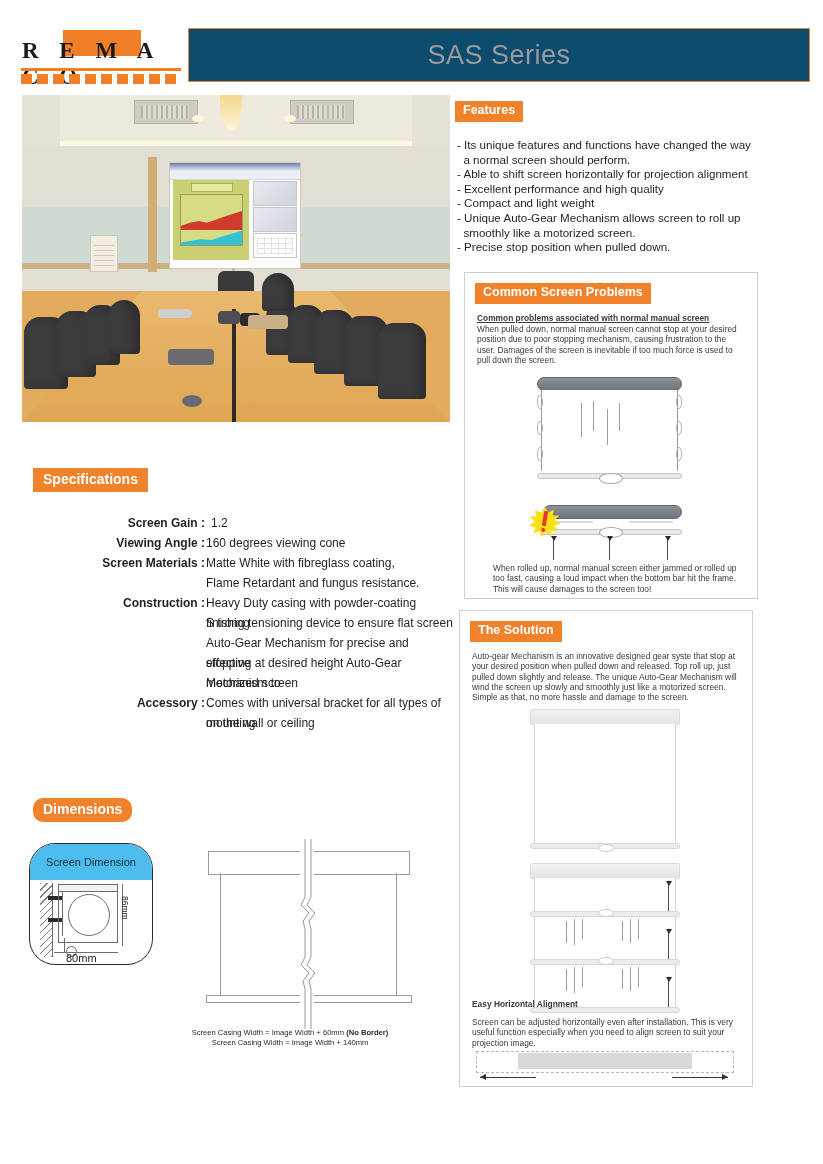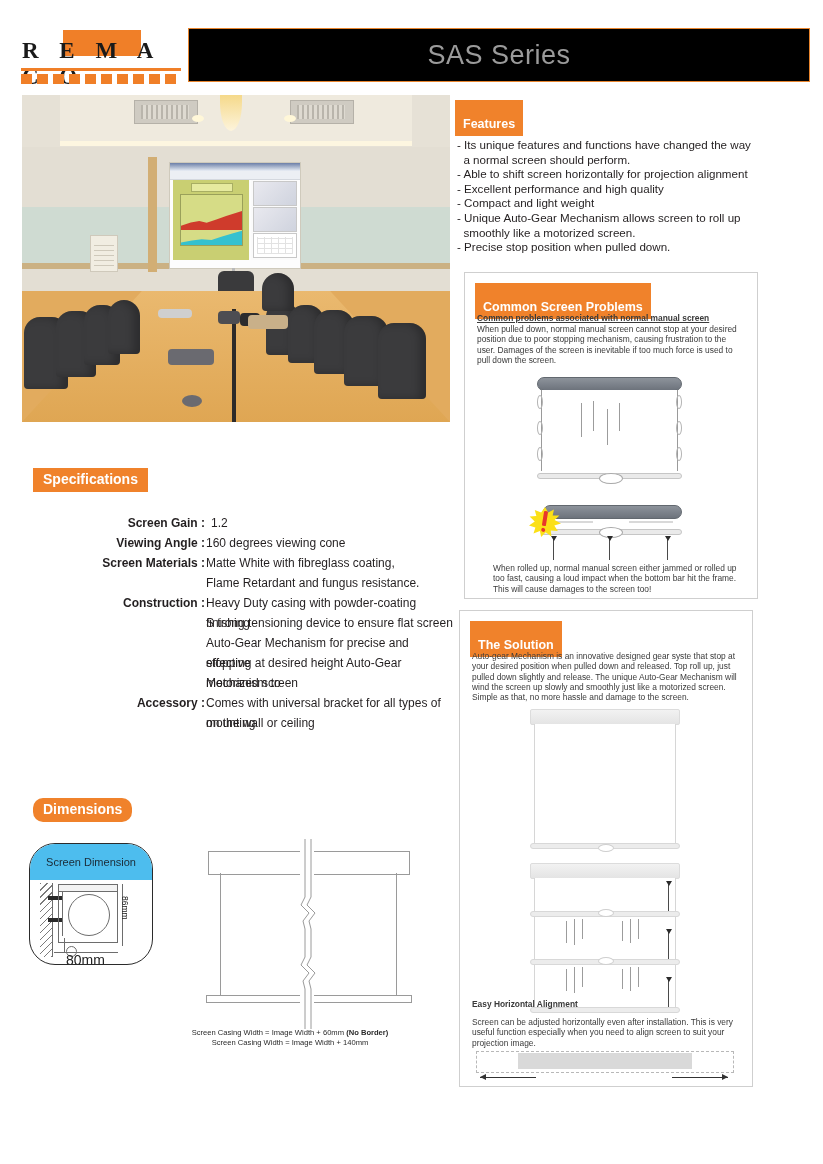--- a/index.html
+++ b/index.html
@@ -33,32 +33,32 @@
     background: #F07F28;
   }
   .logo-squares {
     position: absolute; left: 3px; top: 44px; width: 163px; height: 10px;
     display: flex; gap: 5px;
   }
   .logo-squares i { display: block; width: 11px; height: 10px; background: #F07F28; }
 
   .title-box {
     position: absolute; left: 188px; top: 28px; width: 620px; height: 52px;
-    border: 1.5px solid #E8852E; background: #000000;
+    border: 1.5px solid #E8852E; background: #0c4a6e;
     display: flex; align-items: center; justify-content: center;
   }
   .title-box .t {
     font-size: 27px; color: #9b9b9b; letter-spacing: .5px;
   }
 
   
   .tag {
     position: absolute; background: #F0822B; color: #ffffff;
     font-weight: bold; font-size: 12.5px;
-    padding: 18px 8px 4px 8px; line-height: 1.1;
+    padding: 3px 8px 4px 8px; line-height: 1.1;
     white-space: nowrap;
   }
   .tag.big { font-size: 14px; padding: 4px 10px 5px 10px; }
 
   
   .photo {
     position: absolute; left: 22px; top: 95px; width: 428px; height: 327px;
     background: #d8d2c6; overflow: hidden;
   }
   .ph-ceil { position:absolute; left:0; top:0; width:100%; height:52px; background:#e6e1d6; }
@@ -191,21 +191,21 @@
           border:1.3px solid #6d6d6d; border-radius:50%; }
   .casebox { position:absolute; left:28px; top:6px; width:58px; height:56px;
              border:1.2px solid #6d6d6d; border-top:none; }
   .casetop { position:absolute; left:28px; top:4px; width:58px; height:6px;
              border:1.2px solid #6d6d6d; background:#f3f3f3; }
   .brk { position:absolute; left:18px; width:14px; height:4px; background:#2a2a2a; }
   .vline { position:absolute; background:#6d6d6d; width:1px; }
   .hline { position:absolute; background:#6d6d6d; height:1px; }
   .lbl-v { position:absolute; font-size:8.5px; color:#222;
            writing-mode: vertical-rl; }
-  .lbl-h { position:absolute; font-size:14px; color:#222; }
+  .lbl-h { position:absolute; font-size:11px; color:#222; }
   .pullring { position:absolute; left:36px; top:66px; width:9px; height:9px;
               border:1.2px solid #6d6d6d; border-radius:50%; }
 
   .bigdraw { position:absolute; left:145px; top:45px; width:260px; height:180px; }
   .bd-case { position:absolute; left:30px; top:8px; width:200px; height:22px;
              border:1px solid #9a9a9a; background:#fff; }
   .bd-side { position:absolute; width:1px; background:#9a9a9a; }
   .bd-bot  { position:absolute; left:28px; top:152px; width:204px; height:6px;
              border:1px solid #9a9a9a; background:#fff; }
   .bd-break{ position:absolute; left:122px; top:-4px; width:14px; height:188px; background:#fff; }

